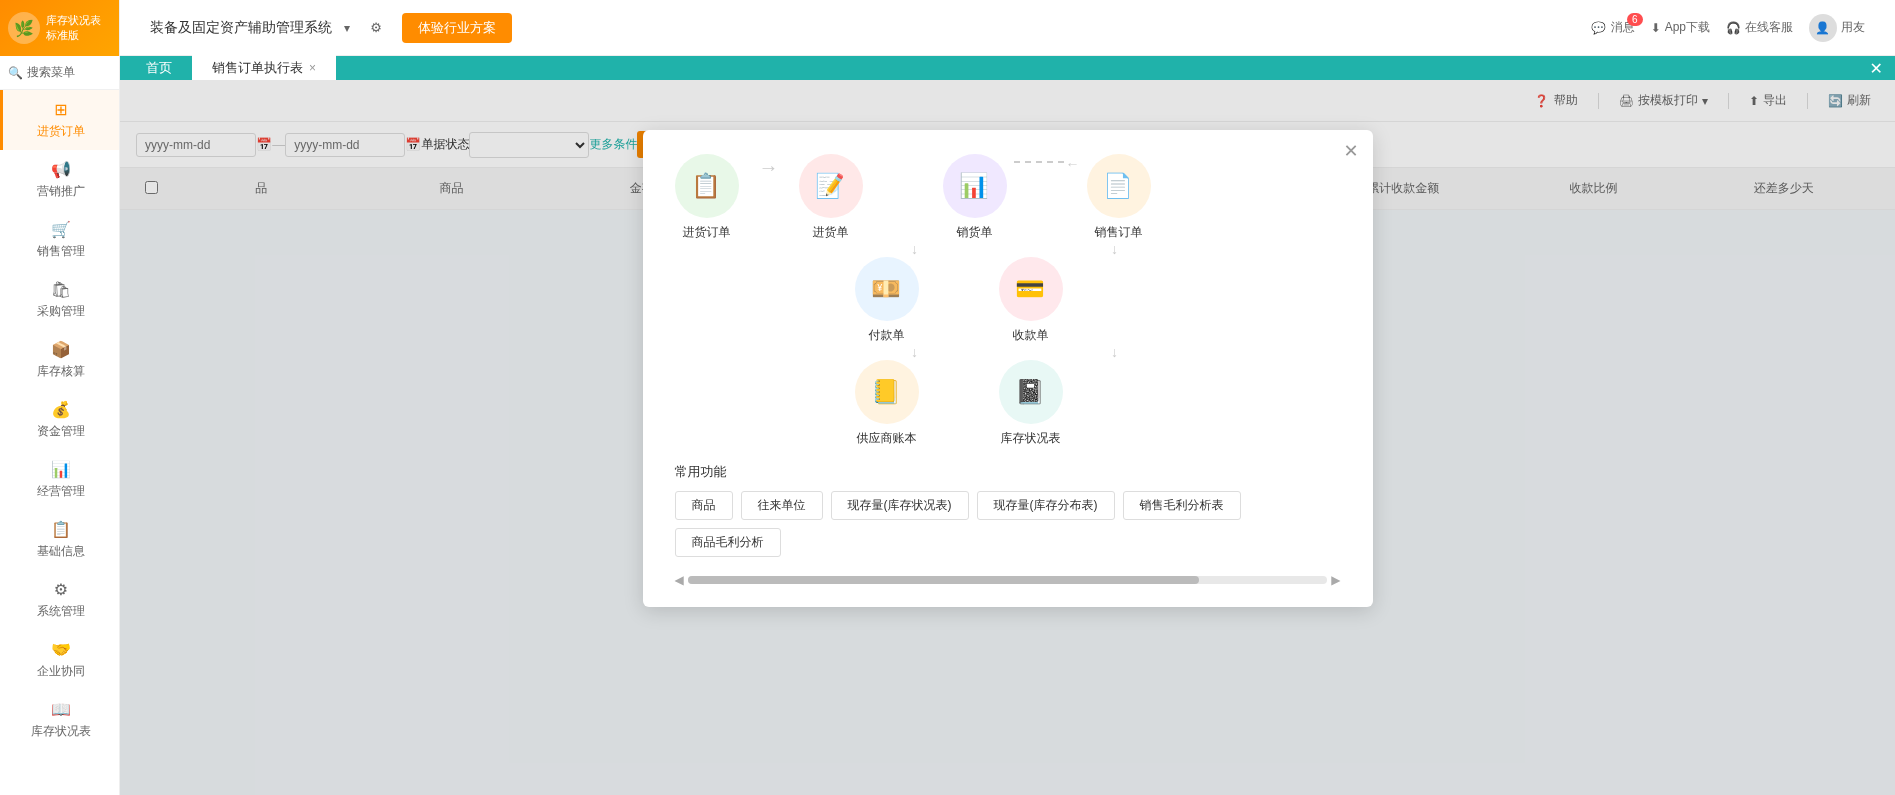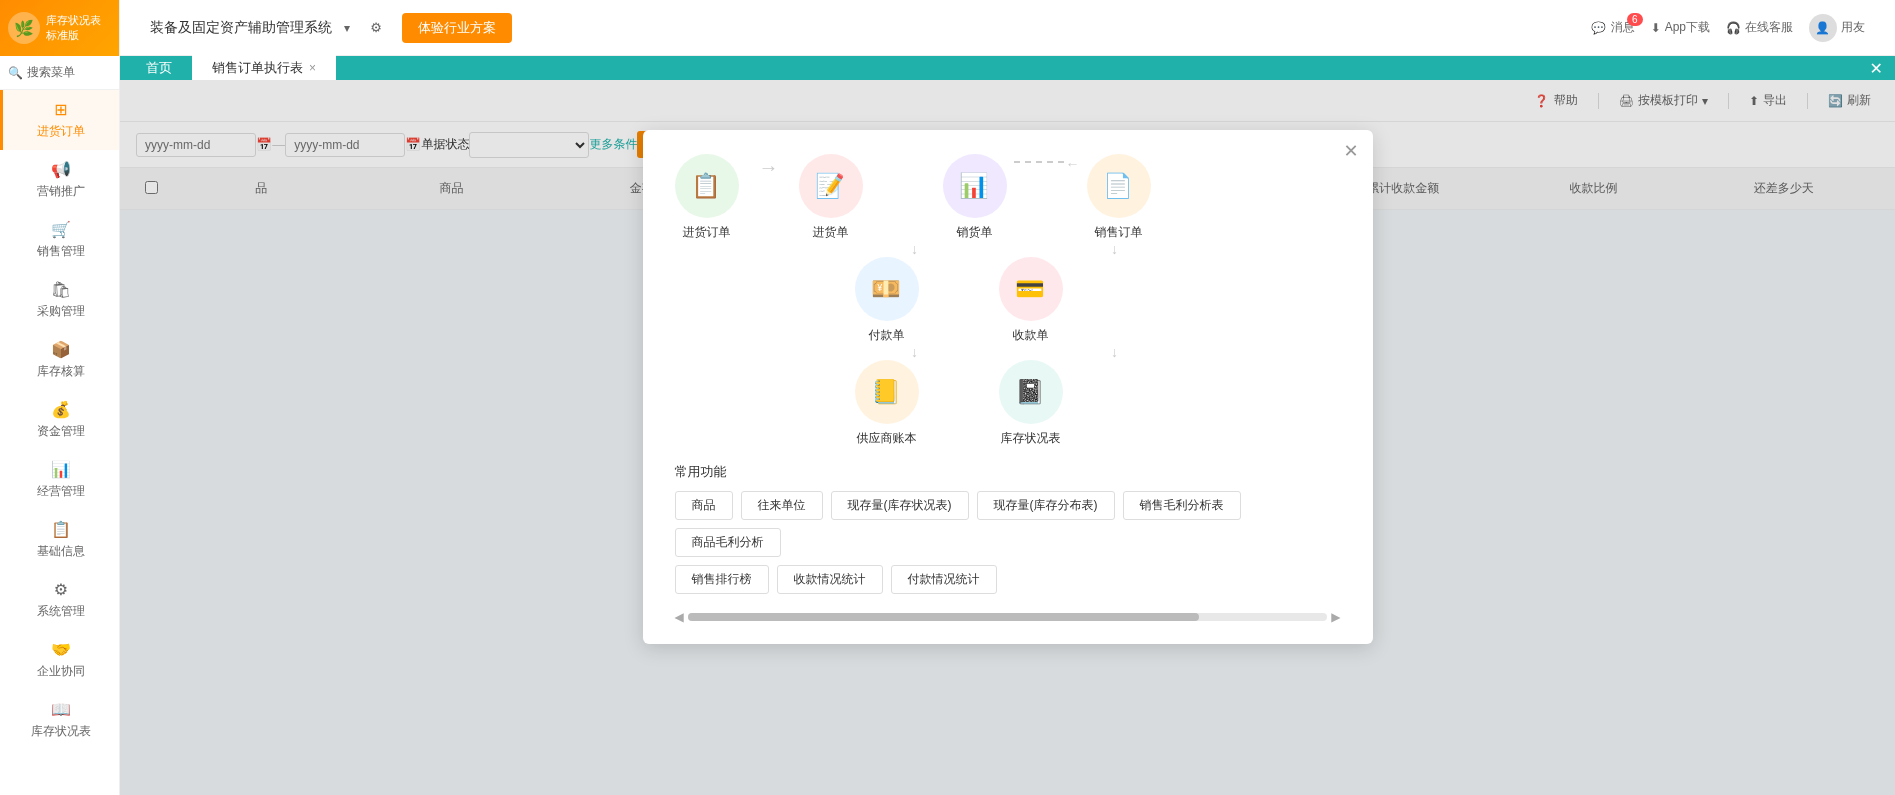--- a/index.html
+++ b/index.html
@@ -353,25 +353,20 @@
         <div class="common-func">
           <div class="common-func-title">常用功能</div>
           <div class="func-buttons">
             <button class="func-btn">商品</button>
             <button class="func-btn">往来单位</button>
             <button class="func-btn">现存量(库存状况表)</button>
             <button class="func-btn">现存量(库存分布表)</button>
             <button class="func-btn">销售毛利分析表</button>
             <button class="func-btn">商品毛利分析</button>
           </div>
-          <div class="func-buttons" style="margin-top:8px;">
-            <button class="func-btn">销售排行榜</button>
-            <button class="func-btn">收款情况统计</button>
-            <button class="func-btn">付款情况统计</button>
-          </div>
         </div>
 
         <div class="popup-scrollbar">
           <span class="scroll-arrow">◀</span>
           <div class="scroll-track">
             <div class="scroll-thumb"></div>
           </div>
           <span class="scroll-arrow">▶</span>
         </div>
       </div>

